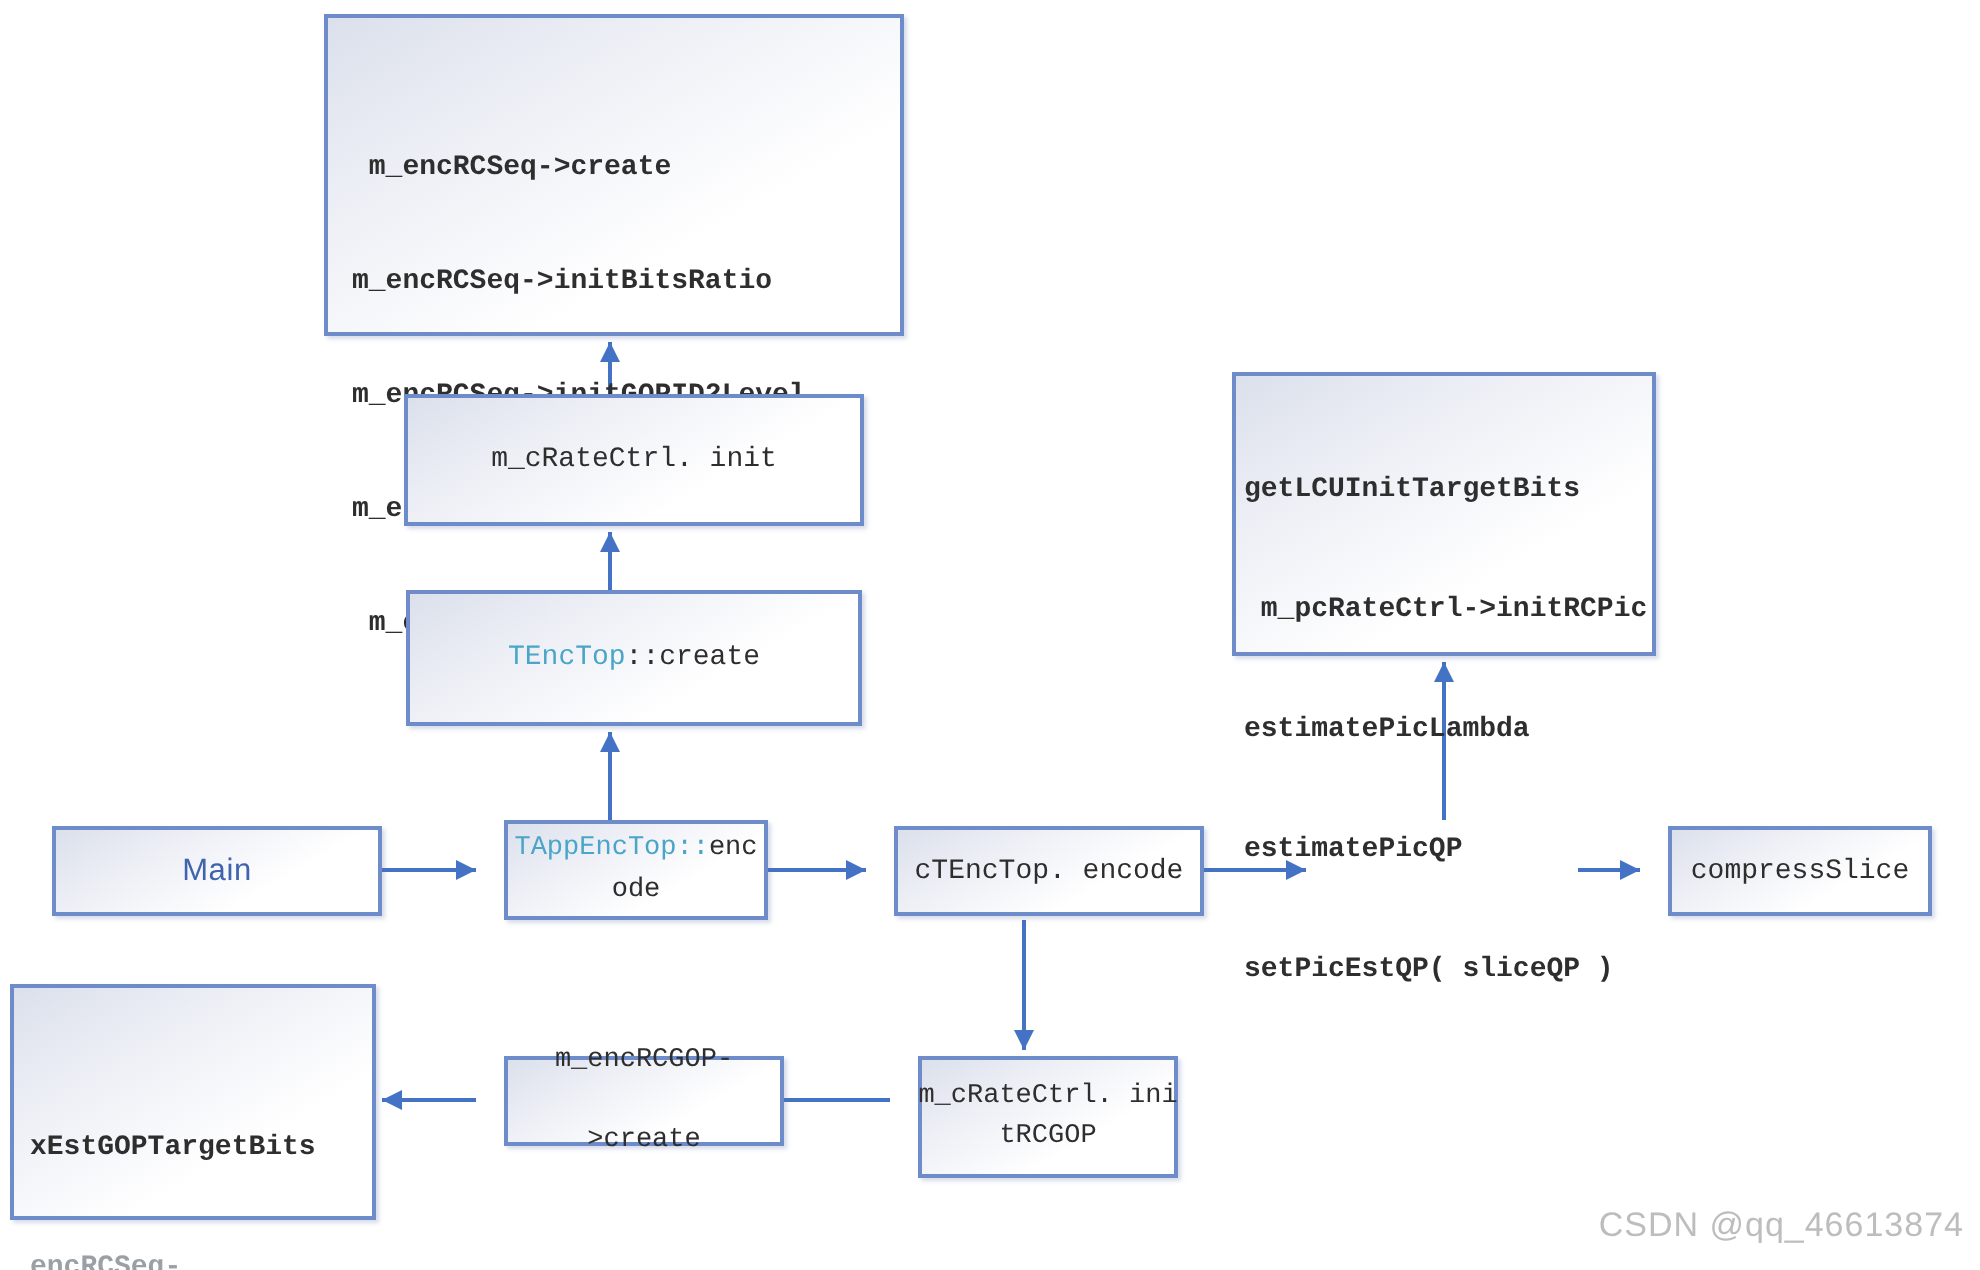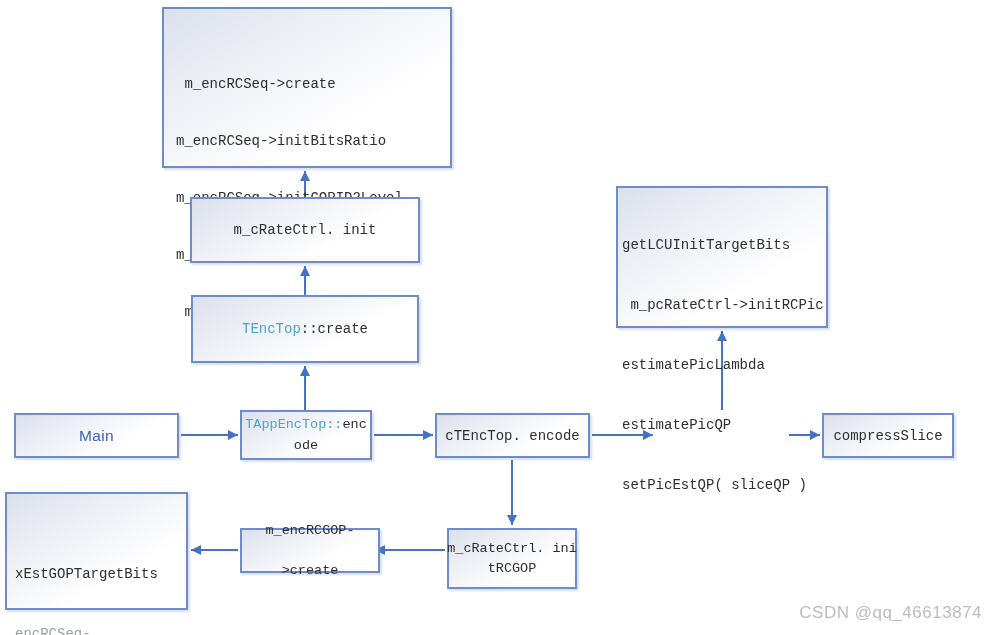--- a/index.html
+++ b/index.html
@@ -27,23 +27,24 @@
     background:linear-gradient(150deg,#dbe0eb 0%,#eceef5 28%,#ffffff 68%);
     color:var(--code-text);
     font-size:14px;
     z-index:1;
     box-shadow:1.5px 1.5px 2px rgba(100,120,170,0.25);
   }
   .center{
     display:flex;flex-direction:column;
     align-items:center;justify-content:center;
     text-align:center;
+    margin-left:12px;
   }
   .codelines{white-space:pre;line-height:19px;}
-  .codelines .line{white-space:pre;}
+  .codelines .line{white-space:pre;font-weight:bold;}
   .two-line{font-size:13.5px;line-height:21px;}
   .line{white-space:pre;}
   .blue{color:var(--class-text);}
   .gray{color:var(--gray-text);}
   #main-box{
     font-family:"Liberation Sans","DejaVu Sans",sans-serif;
     font-size:15.5px;color:var(--main-text);letter-spacing:0.3px;
   }
   #watermark{
     position:absolute;right:8px;top:603px;

